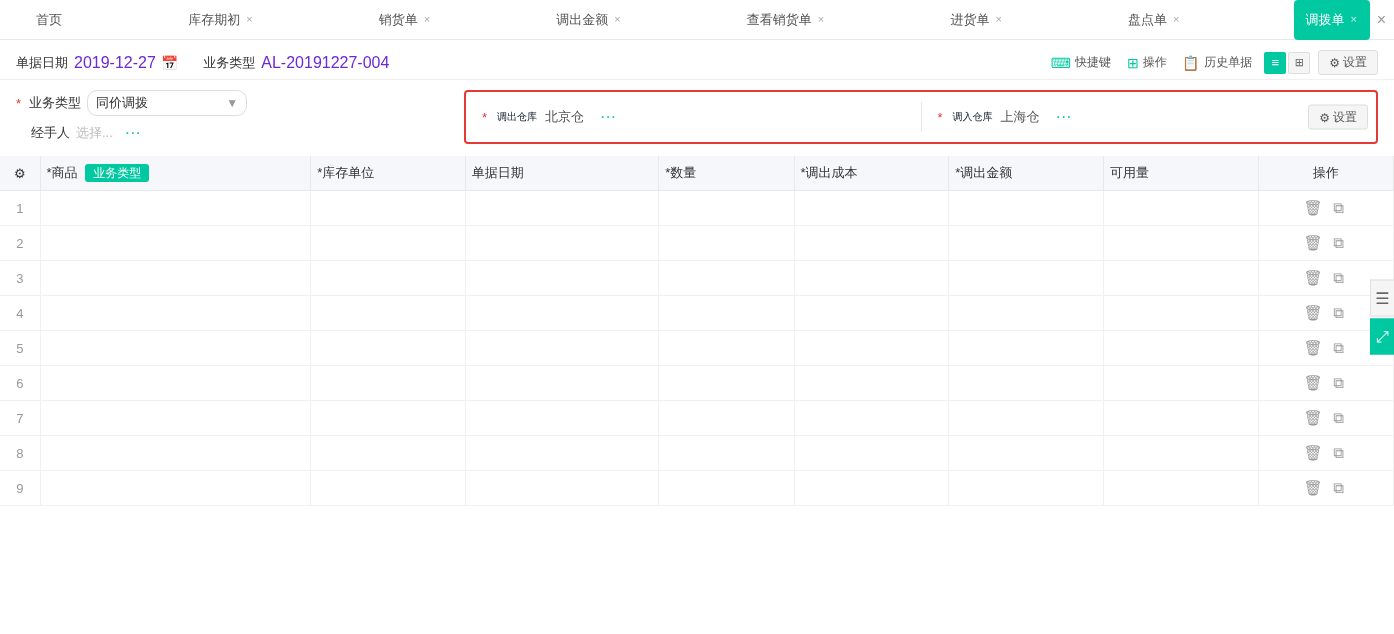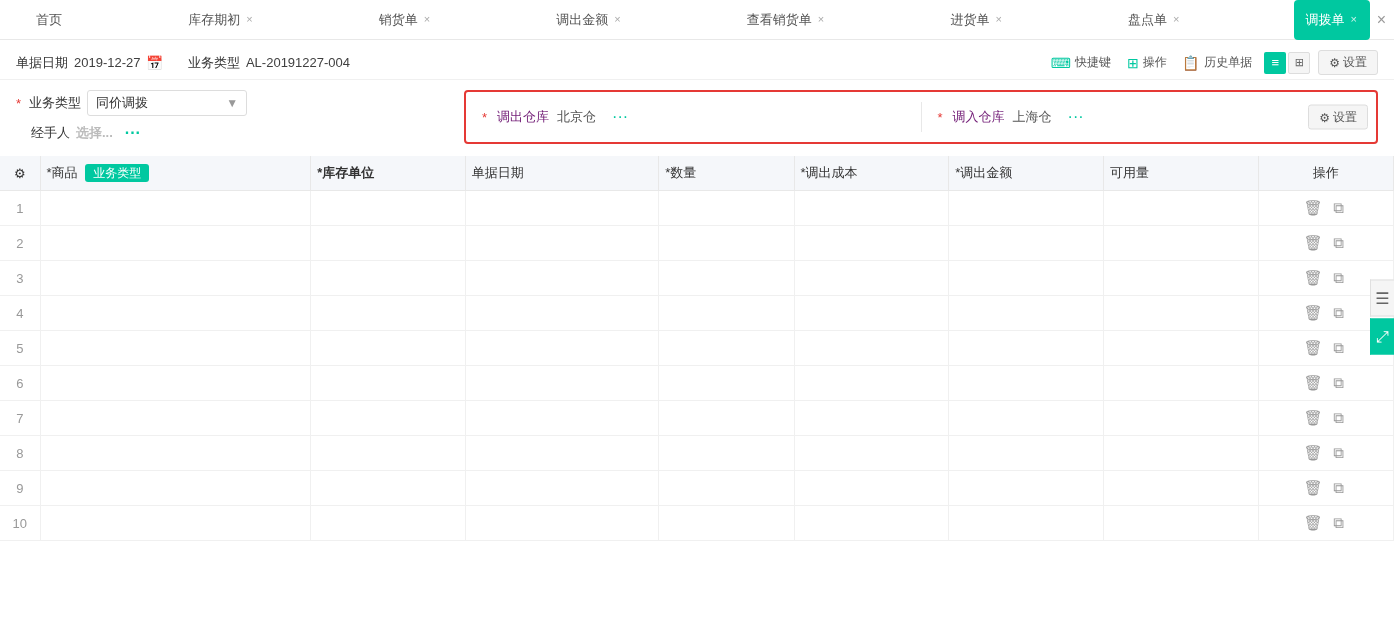--- a/index.html
+++ b/index.html
@@ -29,21 +29,21 @@
 
     
     .form-header {
       padding: 10px 16px 4px 16px;
       display: flex; align-items: center; gap: 24px;
       border-bottom: 1px solid #f0f0f0;
     }
     .form-header-left { display: flex; align-items: center; gap: 24px; flex: 1; }
     .form-field { display: flex; align-items: center; gap: 6px; }
     .form-label { color: #333; font-size: 13px; }
-    .form-value { color: #404040; font-size: 13px; }
+    .form-value { color: #6d28d9; font-size: 16px; }
     .calendar-icon { color: #00c8a0; font-size: 14px; cursor: pointer; }
     .form-header-right {
       display: flex; align-items: center; gap: 8px; font-size: 12px; color: #555;
     }
     .btn-toolbar {
       display: flex; align-items: center; gap: 4px; cursor: pointer; color: #555;
       padding: 2px 4px; border-radius: 2px;
     }
     .btn-settings {
       background: #f5f5f5; border: 1px solid #ddd; border-radius: 3px;
@@ -65,43 +65,43 @@
       border: 2px solid #e53935;
       border-radius: 4px;
       padding: 10px 16px;
       display: flex; align-items: center; gap: 0;
       margin-left: 8px;
       position: relative;
     }
     .warehouse-field {
       display: flex; align-items: center; gap: 8px; flex: 1;
     }
-    .warehouse-label { color: #701a75; font-size: 13px; }
+    .warehouse-label { color: #0f172a; font-size: 10px; }
     .warehouse-name { color: #555; font-size: 13px; }
     .warehouse-more { color: #00c8a0; font-size: 16px; cursor: pointer; margin-left: 8px; }
     .warehouse-divider { width: 1px; height: 30px; background: #e8e8e8; margin: 0 16px; }
     .settings-btn-abs {
       position: absolute; right: 8px; top: 50%; transform: translateY(-50%);
       background: #f5f5f5; border: 1px solid #ddd; border-radius: 3px;
       padding: 3px 10px; cursor: pointer; color: #555; font-size: 12px;
       display: flex; align-items: center; gap: 3px;
     }
 
     .inline-field { display: flex; align-items: center; gap: 6px; }
     .required-star { color: #e53935; margin-right: 2px; }
     .select-field {
       display: flex; align-items: center; gap: 4px; border: 1px solid #ddd;
-      border-radius: 3px; padding: 3px 8px; min-width: 160px; cursor: pointer;
+      border-radius: 10px; padding: 3px 8px; min-width: 160px; cursor: pointer;
       background: #fff;
     }
     .select-field-text { flex: 1; color: #333; font-size: 13px; }
     .select-arrow { color: #999; font-size: 12px; }
     .person-field {
       display: flex; align-items: center; gap: 12px;
-      color: #bbb; font-size: 13px; font-weight: bold;
+      color: #bbb; font-size: 13px;
     }
     .person-more { color: #00c8a0; font-size: 16px; cursor: pointer; }
 
     
     .table-wrap {
       margin: 8px 0 0 0;
       overflow: auto;
       height: calc(100vh - 230px);
     }
     table {
@@ -120,21 +120,21 @@
     }
     td:first-child { text-align: center; color: #999; width: 40px; }
     .col-ops { text-align: center; min-width: 70px; }
     .op-btn { display: inline-flex; align-items: center; justify-content: center; width: 22px; height: 22px; cursor: pointer; color: #999; font-size: 15px; }
     .col-gear { text-align: center; width: 40px; }
     .scan-btn {
       background: #00c8a0; color: #fff; border-radius: 3px;
       padding: 2px 8px; font-size: 12px; cursor: pointer; margin-left: 4px;
     }
     .col-goods { min-width: 140px; }
-    .col-unit { min-width: 80px; font-weight: bold; }
+    .col-unit { min-width: 80px; }
     .col-spec { min-width: 100px; }
     .col-qty { min-width: 70px; }
     .col-cost { min-width: 80px; }
     .col-amount { min-width: 80px; }
     .col-avail { min-width: 80px; }
 
     
     .side-btns {
       position: fixed; right: 0; top: 50%; transform: translateY(-50%);
       display: flex; flex-direction: column; gap: 2px;
@@ -404,34 +404,20 @@
     <td></td>
     <td></td>
     <td></td>
     <td></td>
     <td></td>
     <td class="col-ops">
       <span class="op-btn" title="删除">🗑</span>
       <span class="op-btn" title="复制">⧉</span>
     </td>
   </tr>
-        <tr>
-    <td>10</td>
-    <td></td>
-    <td></td>
-    <td></td>
-    <td></td>
-    <td></td>
-    <td></td>
-    <td></td>
-    <td class="col-ops">
-      <span class="op-btn" title="删除">🗑</span>
-      <span class="op-btn" title="复制">⧉</span>
-    </td>
-  </tr>
       </tbody>
   </table>
 </div>
 
 <div class="side-btns">
   <div class="side-btn" style="font-size:16px;">☰</div>
   <div class="side-btn green" style="font-size:16px;">⤢</div>
 </div>
 
 </body></html>

